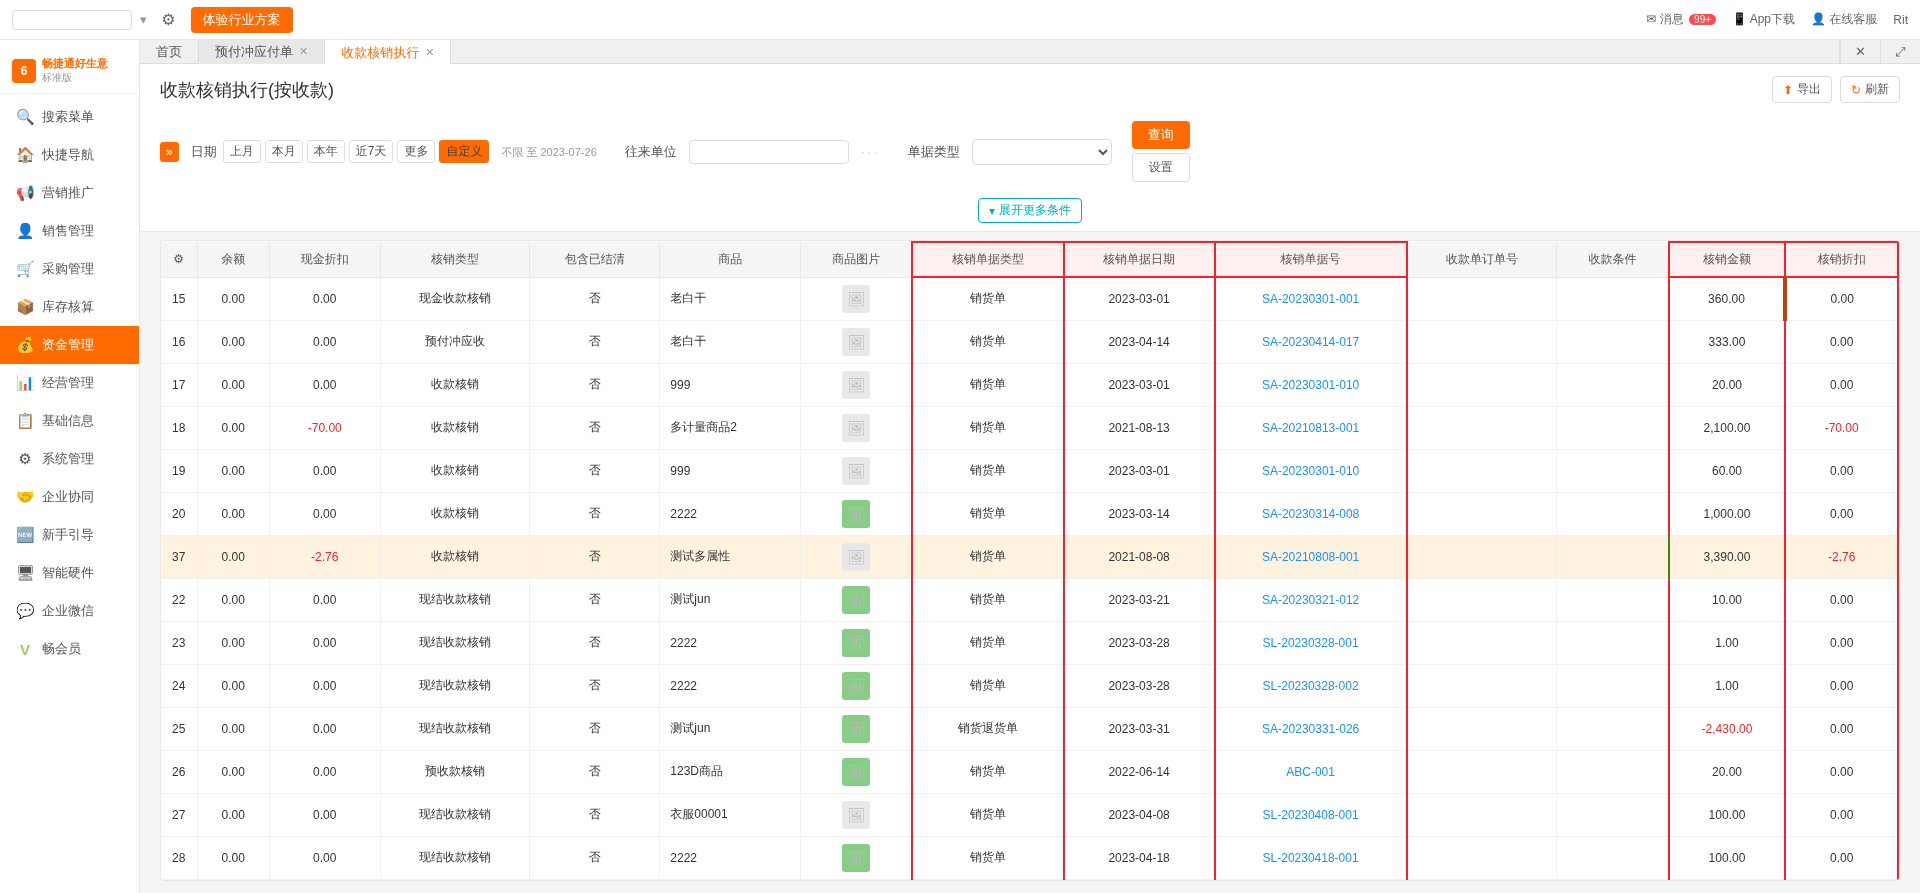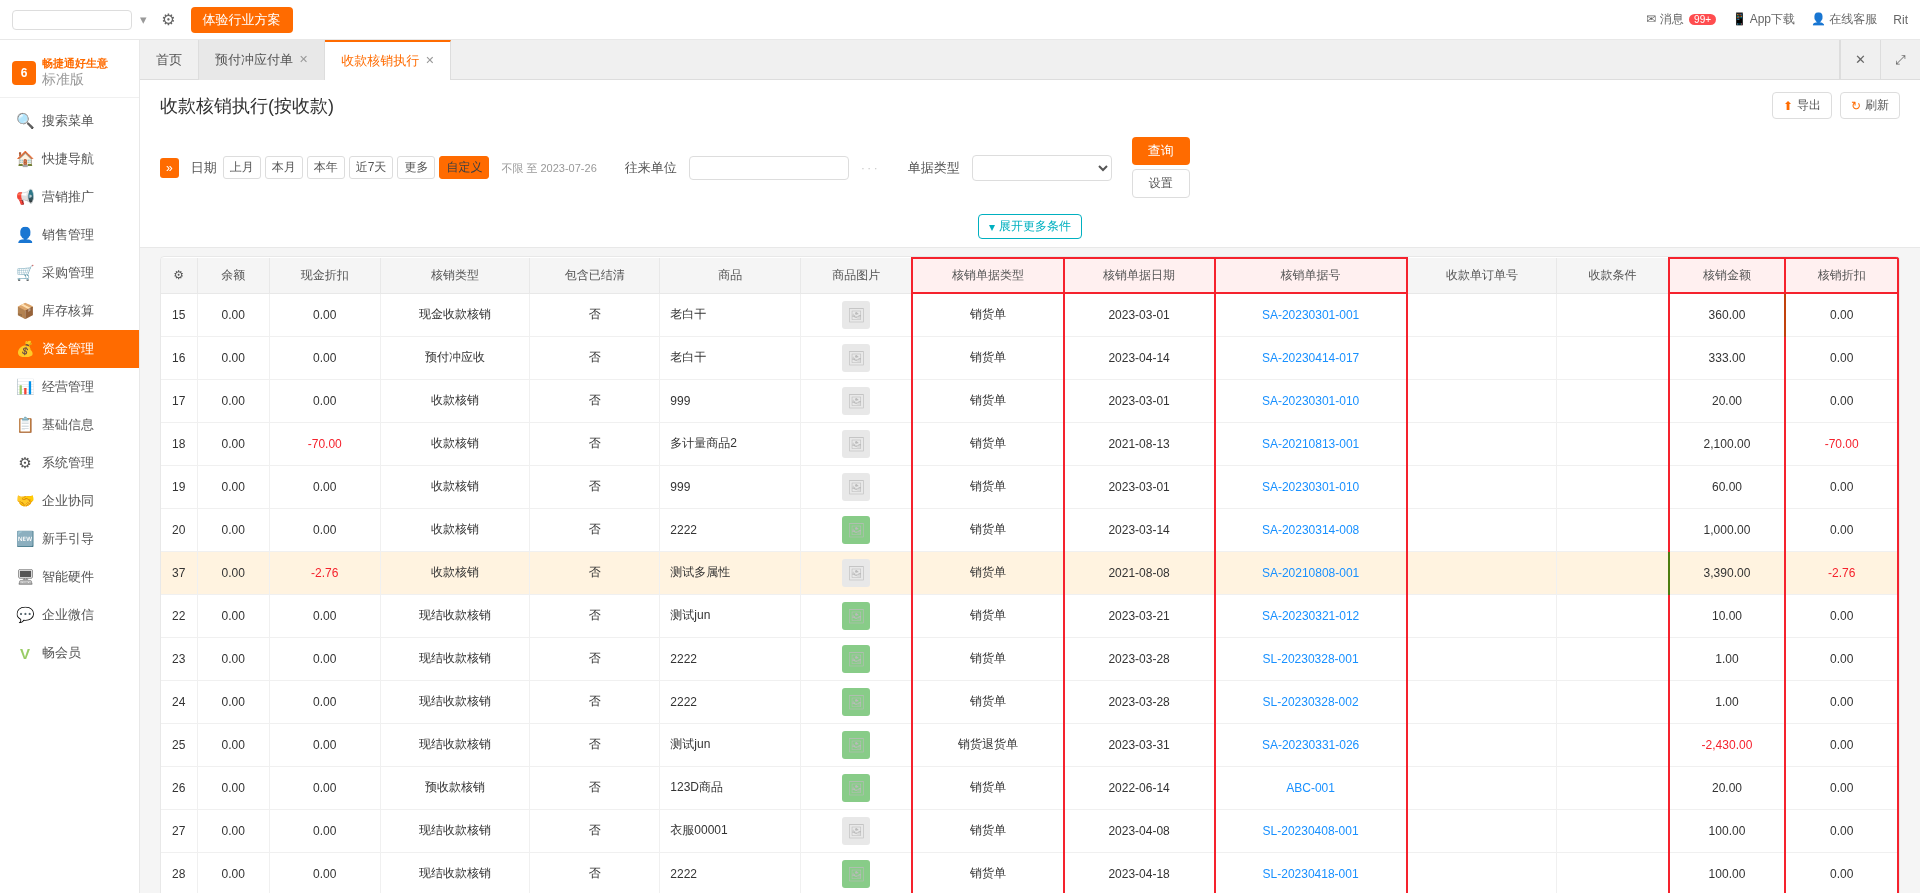--- a/index.html
+++ b/index.html
@@ -26,21 +26,21 @@
     
     .layout { display: flex; height: calc(100vh - 40px); }
     .sidebar { width: 140px; background: #fff; border-right: 1px solid #e8e8e8; display: flex; flex-direction: column; padding-top: 8px; }
     .sidebar-logo { padding: 8px 12px; display: flex; align-items: center; gap: 6px; border-bottom: 1px solid #f0f0f0; margin-bottom: 4px; }
     .sidebar-logo-icon { width: 24px; height: 24px; background: #ff6b00; border-radius: 4px; display: flex; align-items: center; justify-content: center; color: #fff; font-size: 12px; font-weight: bold; }
     .sidebar-item { display: flex; align-items: center; gap: 8px; padding: 10px 16px; cursor: pointer; color: #555; font-size: 13px; border-radius: 0; transition: background 0.15s; }
     .sidebar-item.active { background: #ff6b00; color: #fff; }
     .sidebar-item-icon { font-size: 15px; width: 18px; text-align: center; }
 
     
-    .tab-bar { height: 40px; background: #f0f0f0; display: flex; align-items: center; border-bottom: 1px solid #ddd; padding: 0 0 0 0; }
+    .tab-bar { height: 24px; background: #f0f0f0; display: flex; align-items: center; border-bottom: 1px solid #ddd; padding: 0 0 0 0; }
     .tab-item { display: flex; align-items: center; gap: 6px; padding: 0 16px; height: 40px; border-right: 1px solid #ddd; cursor: pointer; color: #555; font-size: 13px; background: #e8e8e8; }
     .tab-item.active { background: #fff; color: #ff6b00; border-top: 2px solid #ff6b00; }
     .tab-close { font-size: 11px; color: #999; cursor: pointer; }
     .tab-home { padding: 0 16px; height: 40px; display: flex; align-items: center; color: #555; font-size: 13px; cursor: pointer; border-right: 1px solid #ddd; }
     .tab-bar-right { margin-left: auto; display: flex; align-items: center; gap: 0; border-left: 1px solid #ddd; }
     .tab-bar-btn { width: 40px; height: 40px; display: flex; align-items: center; justify-content: center; cursor: pointer; color: #666; border-left: 1px solid #ddd; }
 
     
     .main { flex: 1; display: flex; flex-direction: column; overflow: hidden; background: #f5f5f5; }
     .page-header { background: #fff; padding: 12px 20px 0; border-bottom: 1px solid #e8e8e8; }
@@ -110,21 +110,21 @@
   </div>
 </div>
 
 <div class="layout">
 
   <div class="sidebar">
     <div class="sidebar-logo">
       <div class="sidebar-logo-icon">6</div>
       <div>
         <div style="font-size:11px;font-weight:bold;color:#ff6b00">畅捷通好生意</div>
-        <div style="font-size:14px;color:#999">标准版</div>
+        <div style="font-size:10px;color:#999">标准版</div>
       </div>
     </div>
 
     <div class="sidebar-item">
       <span class="sidebar-item-icon">🔍</span>
       <span>搜索菜单</span>
     </div>
     <div class="sidebar-item">
       <span class="sidebar-item-icon">🏠</span>
       <span>快捷导航</span>
@@ -288,21 +288,21 @@
       <td class="">0.00</td>
       <td>现金收款核销</td>
       <td>否</td>
       <td style="text-align:left;">老白干</td>
       <td><span class="img-placeholder">🖼</span></td>
       <td style="border-left:2px solid #f5222d;border-right:2px solid #f5222d;">销货单</td>
       <td style="border-left:2px solid #f5222d;border-right:2px solid #f5222d;">2023-03-01</td>
       <td style="border-left:2px solid #f5222d;border-right:2px solid #f5222d;margin-left:12px;"><a class="link-text">SA-20230301-001</a></td>
       <td></td>
       <td></td>
-      <td style="border-left:2px solid #f5222d;border-right:2px solid #c2410c;margin-left:30px;" class="">360.00</td>
+      <td style="border-left:2px solid #f5222d;border-right:4px solid #c2410c;margin-left:30px;" class="">360.00</td>
       <td style="border-left:2px solid #f5222d;border-right:2px solid #f5222d;" class="">0.00</td>
     </tr>
                 <tr>
       <td>16</td>
       <td>0.00</td>
       <td class="">0.00</td>
       <td>预付冲应收</td>
       <td>否</td>
       <td style="text-align:left;">老白干</td>
       <td><span class="img-placeholder">🖼</span></td>

